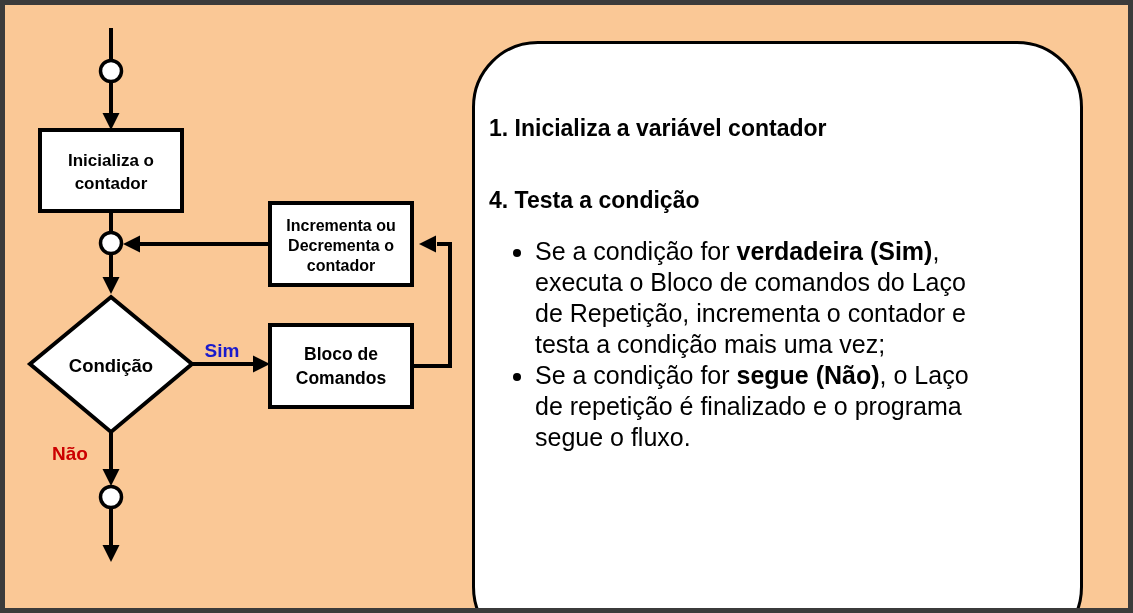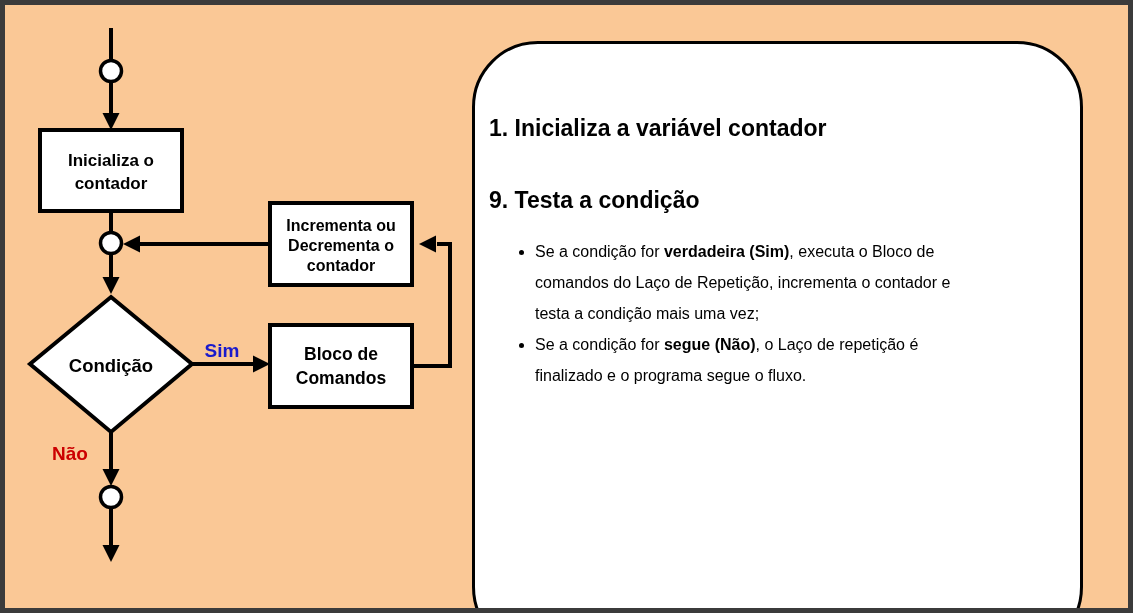--- a/index.html
+++ b/index.html
@@ -20,21 +20,21 @@
     position:absolute;left:472px;top:41px;width:611px;height:612px;
     box-sizing:border-box;background:#FFFFFF;border:3px solid #000;
     border-radius:66px;padding:70px 92px 0 14px;color:#000;
   }
   .panel .h{
     font-size:23px;line-height:28px;font-weight:bold;margin:0;
   }
   .panel .h2{margin-top:44px;}
   .panel ul{
     margin:22px 0 0 0;padding:0 0 0 46px;list-style:disc outside;
-    font-size:16px;line-height:31px;
+    font-size:25px;line-height:31px;
   }
   .panel li{margin:0;padding:0;}
   .panel li b{font-weight:bold;}
 </style>
 </head>
 <body>
 
 <div class="stage">
 
   <svg class="flowchart" width="1133" height="613" viewBox="0 0 1133 613">
@@ -107,21 +107,21 @@
     </g>
 
     <g>
       <polyline points="412,366 450,366 450,244 437,244" fill="none" stroke="#000" stroke-width="4"></polyline>
       <polygon points="436,235.5 436,252.5 419,244" fill="#000"></polygon>
     </g>
   </svg>
 
   <div class="panel">
     <p class="h">1. Inicializa a variável contador</p>
-    <p class="h h2">9. Testa a condição</p>
+    <p class="h h2">4. Testa a condição</p>
     <ul>
       <li><span>Se a condição for </span><b>verdadeira (Sim)</b><span>, executa o Bloco de comandos do Laço de Repetição, incrementa o contador e testa a condição mais uma vez;</span></li>
       <li><span>Se a condição for </span><b>segue (Não)</b><span>, o Laço de repetição é finalizado e o programa segue o fluxo.</span></li>
     </ul>
   </div>
 
   <div class="frame-border"></div>
 </div>
 
 </body></html>

